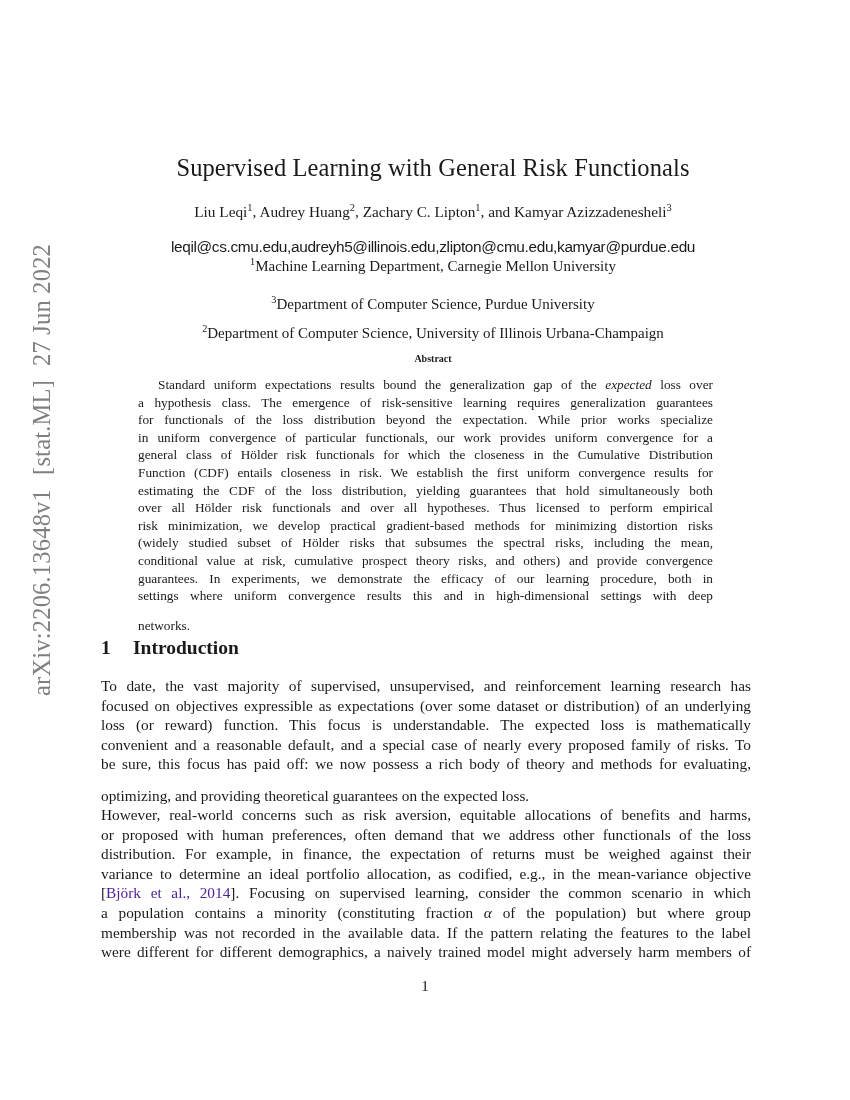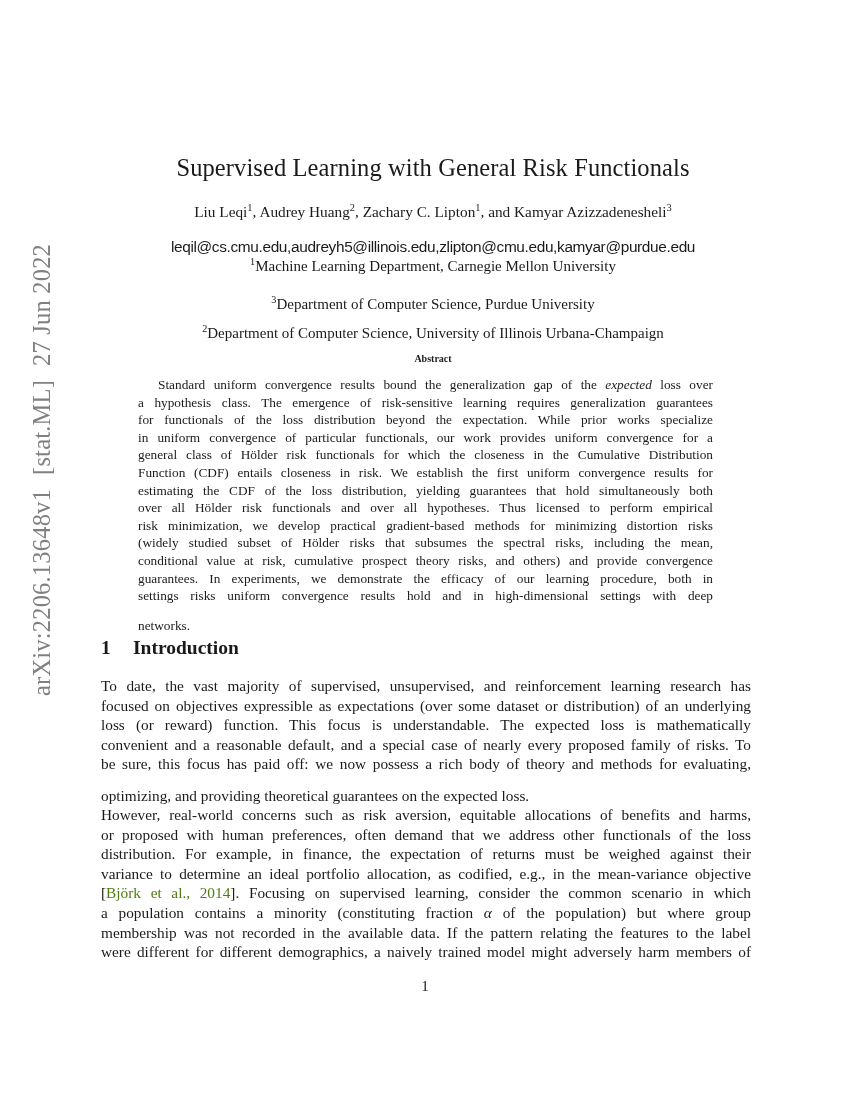--- a/index.html
+++ b/index.html
@@ -31,21 +31,21 @@
   .abstract .indent { padding-left: 20px; }
   .section-head {
     position: absolute; left: 101px; top: 637px; font-size: 19.5px; font-weight: bold;
   }
   .section-head .num { display: inline-block; width: 32px; }
   .body {
     position: absolute; left: 101px; width: 650px; font-size: 15.3px; line-height: 19.6px;
   }
   .p1 { top: 676px; }
   .p2 { top: 805px; }
-  .cite { color: #4d7c0f; }
+  .cite { color: #4c1d95; }
   .page-num { position: absolute; left: 0; width: 850px; text-align: center; top: 978px; font-size: 15px; }
   em { font-style: italic; }
 </style>
 </head>
 <body>
 
 <div class="arxiv-stamp">
   <span>arXiv:2206.13648v1</span><span>[stat.ML]</span><span>27 Jun 2022</span>
 </div>
 
@@ -56,33 +56,33 @@
 </div>
 
 <div class="center emails">leqil@cs.cmu.edu,audreyh5@illinois.edu,zlipton@cmu.edu,kamyar@purdue.edu</div>
 
 <div class="center aff aff1"><sup>1</sup><span>Machine Learning Department, Carnegie Mellon University</span></div>
 <div class="center aff aff2"><sup>2</sup><span>Department of Computer Science, University of Illinois Urbana-Champaign</span></div>
 <div class="center aff aff3"><sup>3</sup><span>Department of Computer Science, Purdue University</span></div>
 
 <div class="center abstract-head">Abstract</div>
 <div class="abstract">
-  <span class="line indent"><span>Standard uniform convergence results bound the generalization gap of the </span><em>expected</em><span> loss over</span></span>
+  <span class="line indent"><span>Standard uniform expectations results bound the generalization gap of the </span><em>expected</em><span> loss over</span></span>
   <span class="line">a hypothesis class. The emergence of risk-sensitive learning requires generalization guarantees</span>
   <span class="line">for functionals of the loss distribution beyond the expectation.  While prior works specialize</span>
   <span class="line">in uniform convergence of particular functionals, our work provides uniform convergence for a</span>
   <span class="line">general class of Hölder risk functionals for which the closeness in the Cumulative Distribution</span>
   <span class="line">Function (CDF) entails closeness in risk. We establish the first uniform convergence results for</span>
   <span class="line">estimating the CDF of the loss distribution, yielding guarantees that hold simultaneously both</span>
   <span class="line">over all Hölder risk functionals and over all hypotheses.  Thus licensed to perform empirical</span>
   <span class="line">risk minimization, we develop practical gradient-based methods for minimizing distortion risks</span>
   <span class="line">(widely studied subset of Hölder risks that subsumes the spectral risks, including the mean,</span>
   <span class="line">conditional value at risk, cumulative prospect theory risks, and others) and provide convergence</span>
   <span class="line">guarantees.  In experiments, we demonstrate the efficacy of our learning procedure, both in</span>
-  <span class="line">settings risks uniform convergence results hold and in high-dimensional settings with deep</span>
+  <span class="line">settings where uniform convergence results this and in high-dimensional settings with deep</span>
   <span class="line last">networks.</span>
 </div>
 
 <div class="section-head">
   <span class="num">1</span><span>Introduction</span>
 </div>
 
 <div class="body p1">
   <span class="line">To date, the vast majority of supervised, unsupervised, and reinforcement learning research has</span>
   <span class="line">focused on objectives expressible as expectations (over some dataset or distribution) of an underlying</span>

